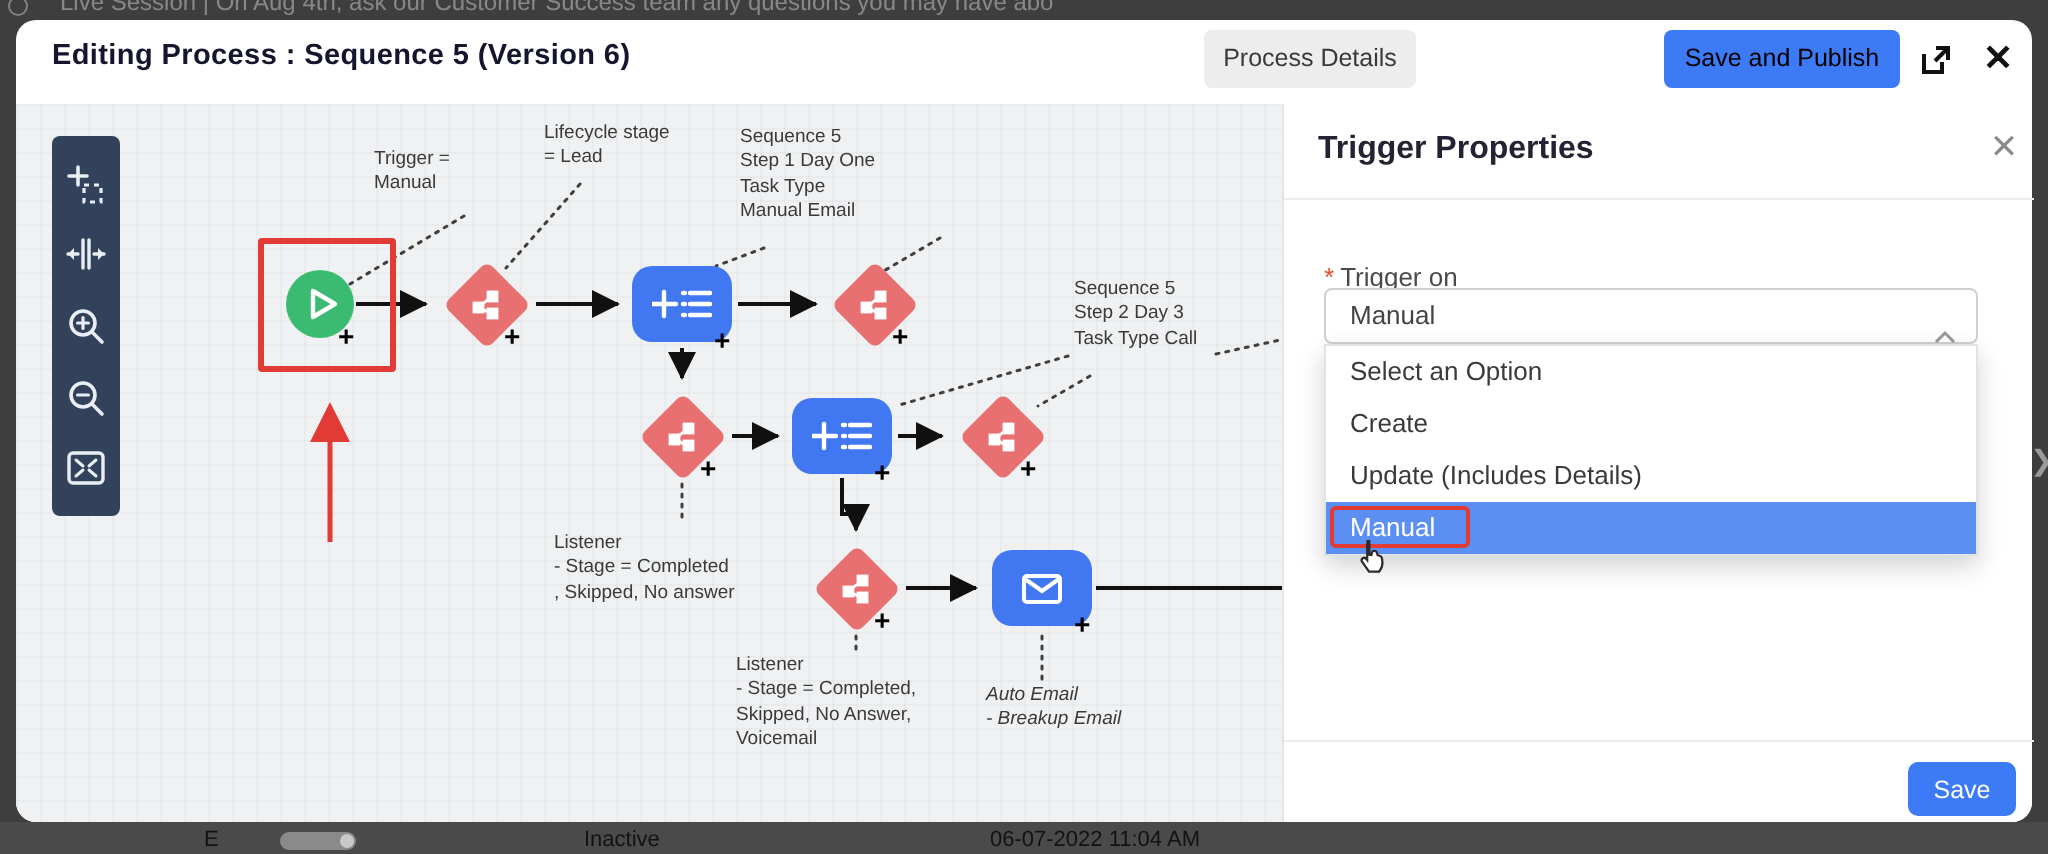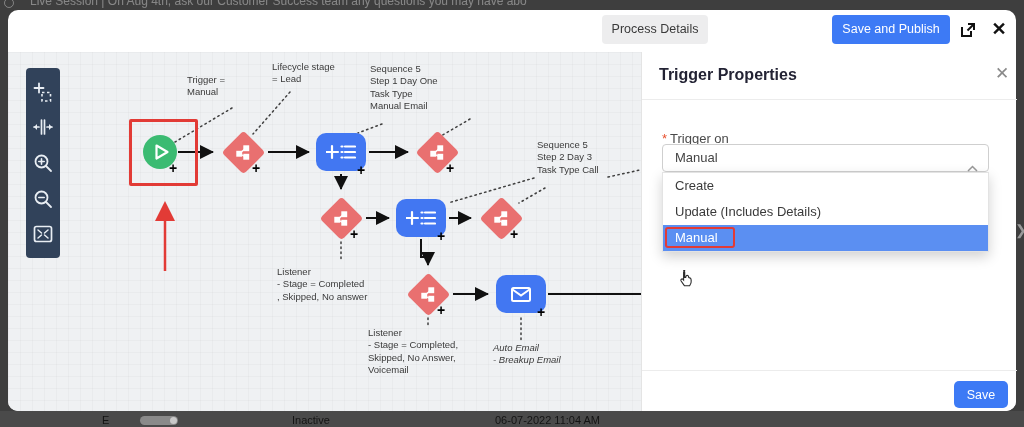--- a/index.html
+++ b/index.html
@@ -16,21 +16,21 @@
   .dim-toggle { position:absolute; left:140px; top:5px; width:38px; height:9px; background:#8a8a8a; border-radius:5px; }
   .dim-toggle .knob { position:absolute; right:1px; top:1px; width:7px; height:7px; border-radius:50%; background:#c9c9c9; }
   .edge-chevron { position:absolute; left:1015px; top:222px; color:#9a9a9a; font-size:14px; }
 
   
   .modal { position:absolute; left:8px; top:10px; width:1008px; height:401px; background:#ffffff; border-radius:10px; }
 
   
   .m-title { position:absolute; left:26px; top:20px; font-size:14.5px; font-weight:bold; color:#15152e; letter-spacing:.2px; }
   .hbtn { position:absolute; top:15px; height:29px; border:none; border-radius:4px; background:#ededee; color:#3a3a3a; font-size:12.5px; font-family:inherit; text-align:center; line-height:29px; padding:0; cursor:pointer; }
-  .hbtn.blue { background:#3d7af5; color:#ffffff; }
+  .hbtn.blue { background:#3d7af5; color:#000000; }
   .ext-icon { position:absolute; left:957px; top:19px; width:22px; height:22px; }
   .modal-close { position:absolute; left:988px; top:17px; width:22px; height:24px; font-size:18px; font-weight:bold; color:#111; text-align:center; line-height:24px; cursor:pointer; }
 
   
   .canvas { position:absolute; left:8px; top:52px; width:633px; height:359px; background:#eff1f3;
     background-image:linear-gradient(rgba(0,0,0,.025) 1px, transparent 1px), linear-gradient(90deg, rgba(0,0,0,.025) 1px, transparent 1px);
     background-size:12px 12px; border-bottom-left-radius:10px; }
   .wire-layer { position:absolute; left:0; top:0; width:1024px; height:427px; pointer-events:none; }
 
   .node { position:absolute; }
@@ -79,20 +79,21 @@
     <span class="dim-toggle">
         <span class="knob"></span>
       </span>
     <span class="dim-text" style="left:292px;">Inactive</span>
     <span class="dim-text" style="left:495px;">06-07-2022 11:04 AM</span>
   </div>
   <span class="edge-chevron">❯</span>
 
   <div class="modal"></div>
 
+  <div class="m-title">Editing Process : Sequence 5 (Version 6)</div>
   <button class="hbtn" style="left:602px; width:106px;">Process Details</button>
   <button class="hbtn blue" style="left:832px; width:118px;">Save and Publish</button>
   <span class="ext-icon">
     <svg width="22" height="22" viewBox="0 0 22 22">
         <path d="M5 8v9h9v-5" fill="none" stroke="#111" stroke-width="2"></path>
         <path d="M11 5h6v6" fill="none" stroke="#111" stroke-width="2"></path>
         <line x1="10.5" y1="11.5" x2="16.5" y2="5.5" stroke="#111" stroke-width="2"></line>
       </svg>
   </span>
   <span class="modal-close">✕</span>
@@ -332,20 +333,21 @@
     <div class="select-box">
       <span>Manual</span>
       <span class="chev">
         <svg width="11" height="7" viewBox="0 0 11 7">
             <polyline points="1,6 5.5,1.5 10,6" fill="none" stroke="#999" stroke-width="1.5"></polyline>
           </svg>
       </span>
     </div>
 
     <div class="dropdown">
+      <div class="opt">Select an Option</div>
       <div class="opt">Create</div>
       <div class="opt">Update (Includes Details)</div>
       <div class="opt selected">
         <span class="red-box">Manual</span>
       </div>
     </div>
 
     <span class="cursor-icon">
       <svg width="17" height="19" viewBox="0 0 17 19">
           <path d="M6.2 1.6c.9 0 1.5.7 1.5 1.6v5.2l1 .1.3-1.2c.2-.8 1-1.1 1.7-.8.4.2.7.5.8 1l.3 1.1 1 .3c.7.2 1.1.6 1.2 1.3l.2 1.7c.2 1.9-.5 3.3-1.3 4.4l-.3.5H7.5l-.5-.7-2.9-4.1c-.4-.6-.3-1.4.2-1.8.5-.4 1.3-.3 1.7.1l.6.7V3.2c0-.9.7-1.6 1.6-1.6z" fill="#fff" stroke="#2b2b2b" stroke-width="1.1"></path>

